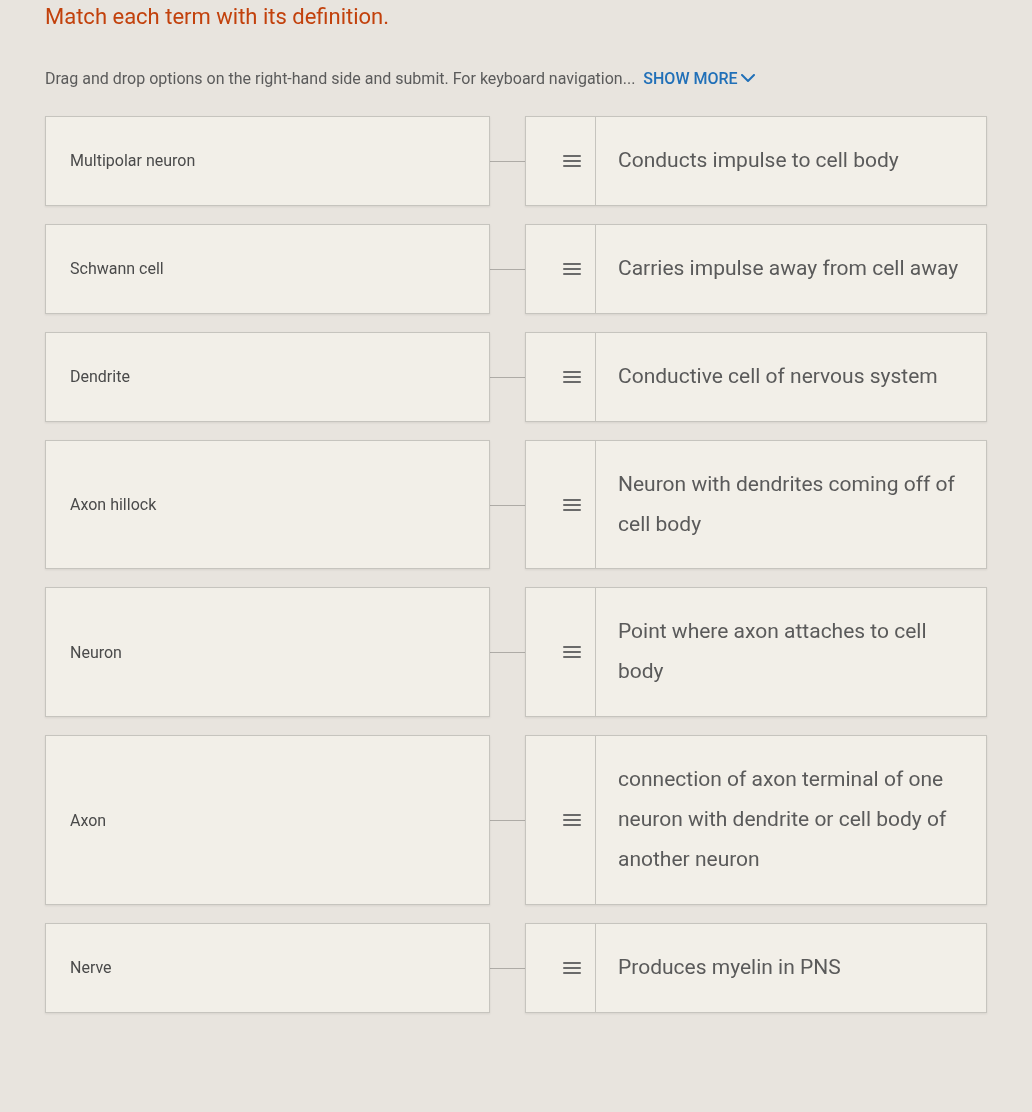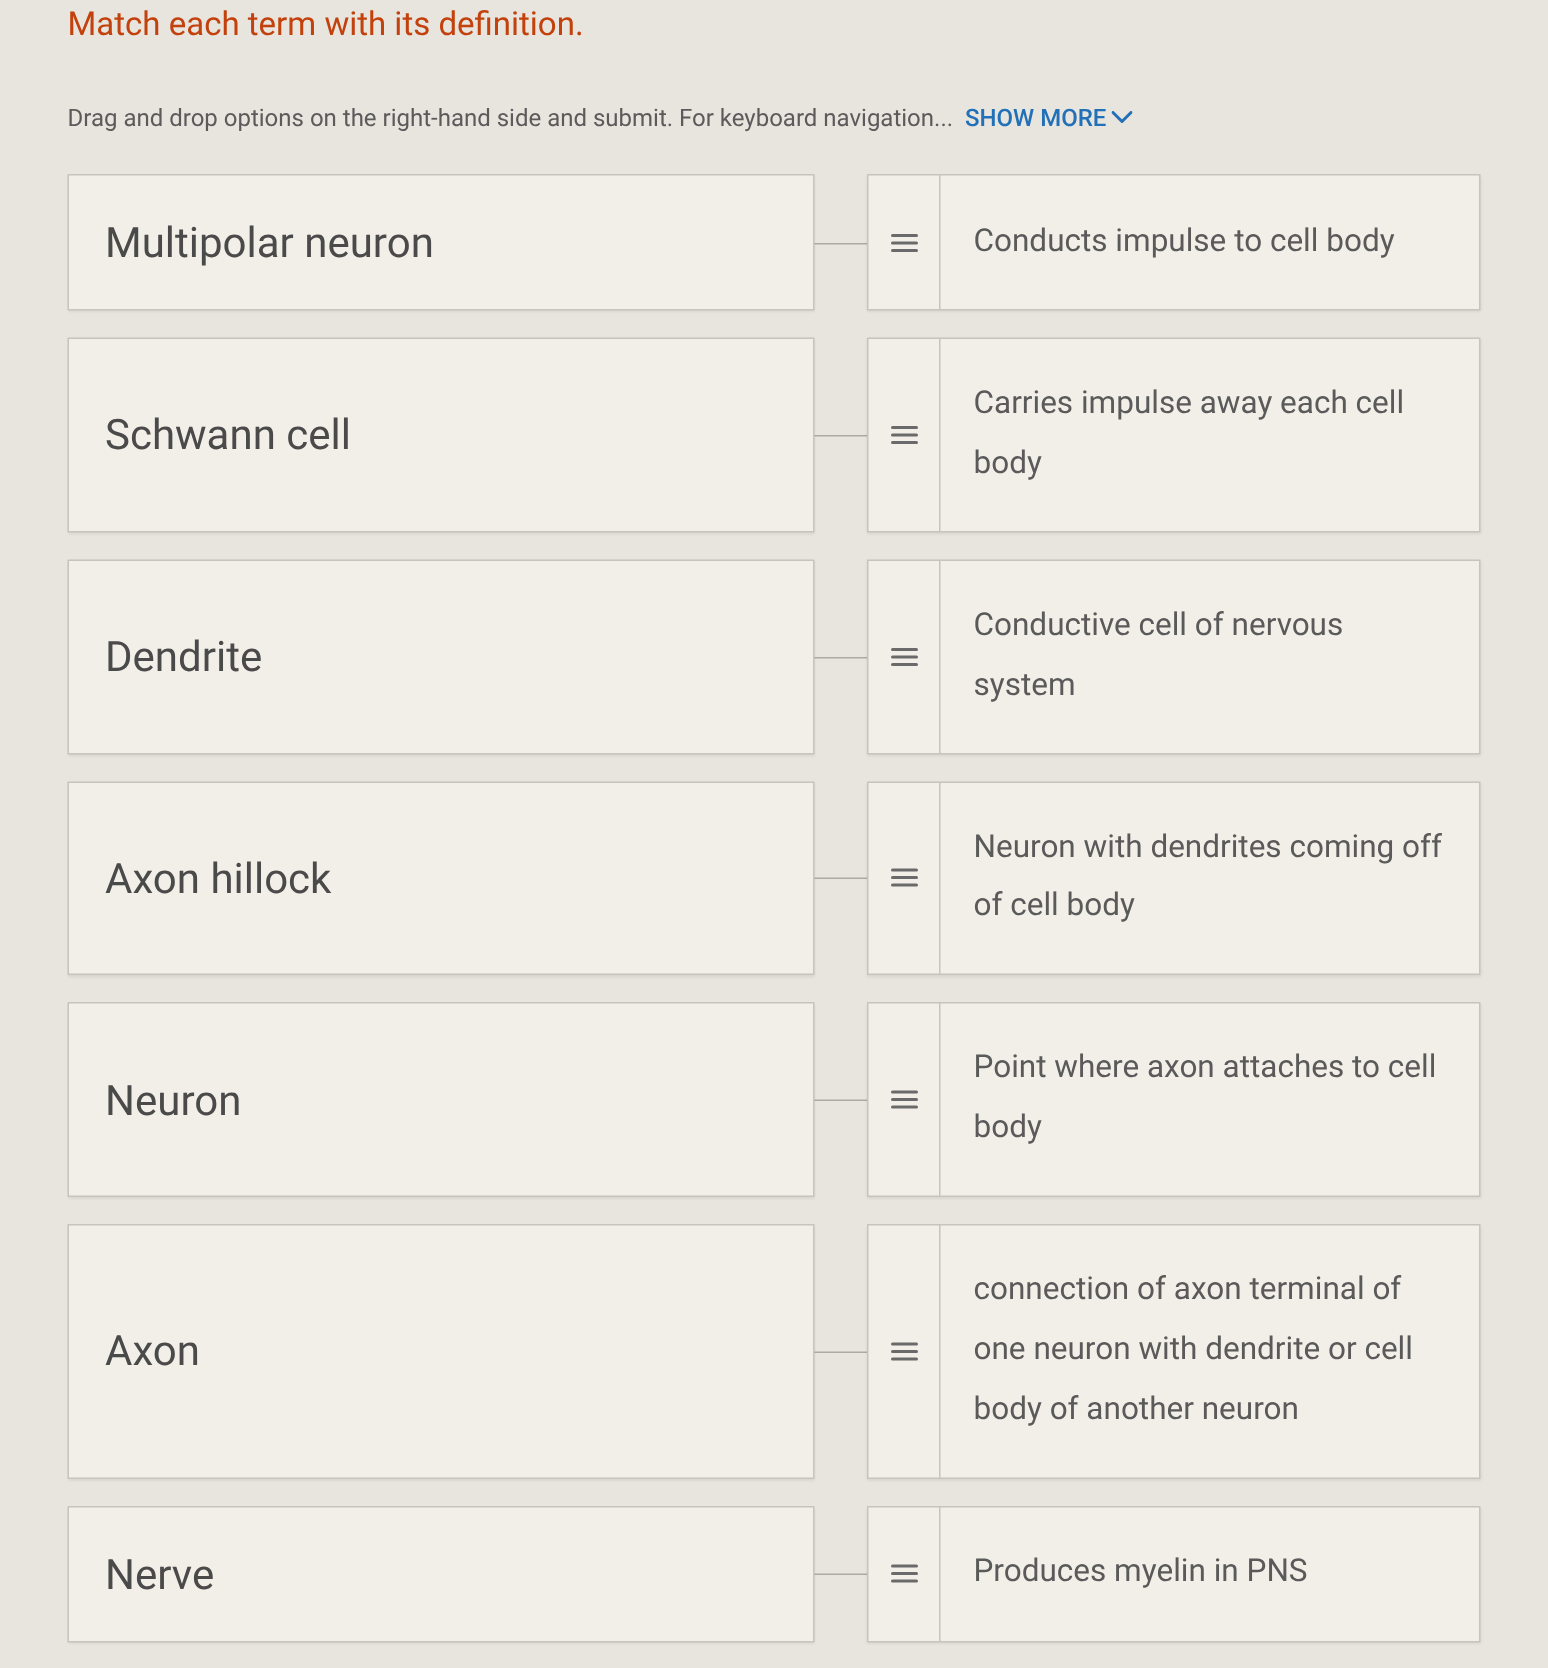--- a/index.html
+++ b/index.html
@@ -48,25 +48,26 @@
       display: flex;
       align-items: stretch;
       margin-bottom: 18px;
     }
     .term-box, .defn-box {
       background: #f2efe8;
       border: 1px solid rgba(0,0,0,0.18);
       box-shadow: 0 1px 2px rgba(0,0,0,0.08);
       display: flex;
       align-items: center;
+      padding-left: 22px;
     }
     .term-box {
-      width: 498px;
+      width: 445px;
       padding: 28px 24px;
-      font-size: 28px;
+      font-size: 16px;
       color: #4a4a4a;
     }
     .connector {
       width: 35px;
       display: flex;
       align-items: center;
       justify-content: center;
       position: relative;
     }
     .connector::before {
@@ -151,21 +152,21 @@
       </div>
       <div class="connector"></div>
       <div class="defn-box">
         <div class="handle">
           <div class="handle-lines">
             <span></span>
             <span></span>
             <span></span>
           </div>
         </div>
-        <div class="defn-text">Carries impulse away each cell body</div>
+        <div class="defn-text">Carries impulse away from cell away</div>
       </div>
     </div>
     <div class="pair-row">
       <div class="term-box">
         <span>Dendrite</span>
       </div>
       <div class="connector"></div>
       <div class="defn-box">
         <div class="handle">
           <div class="handle-lines">

